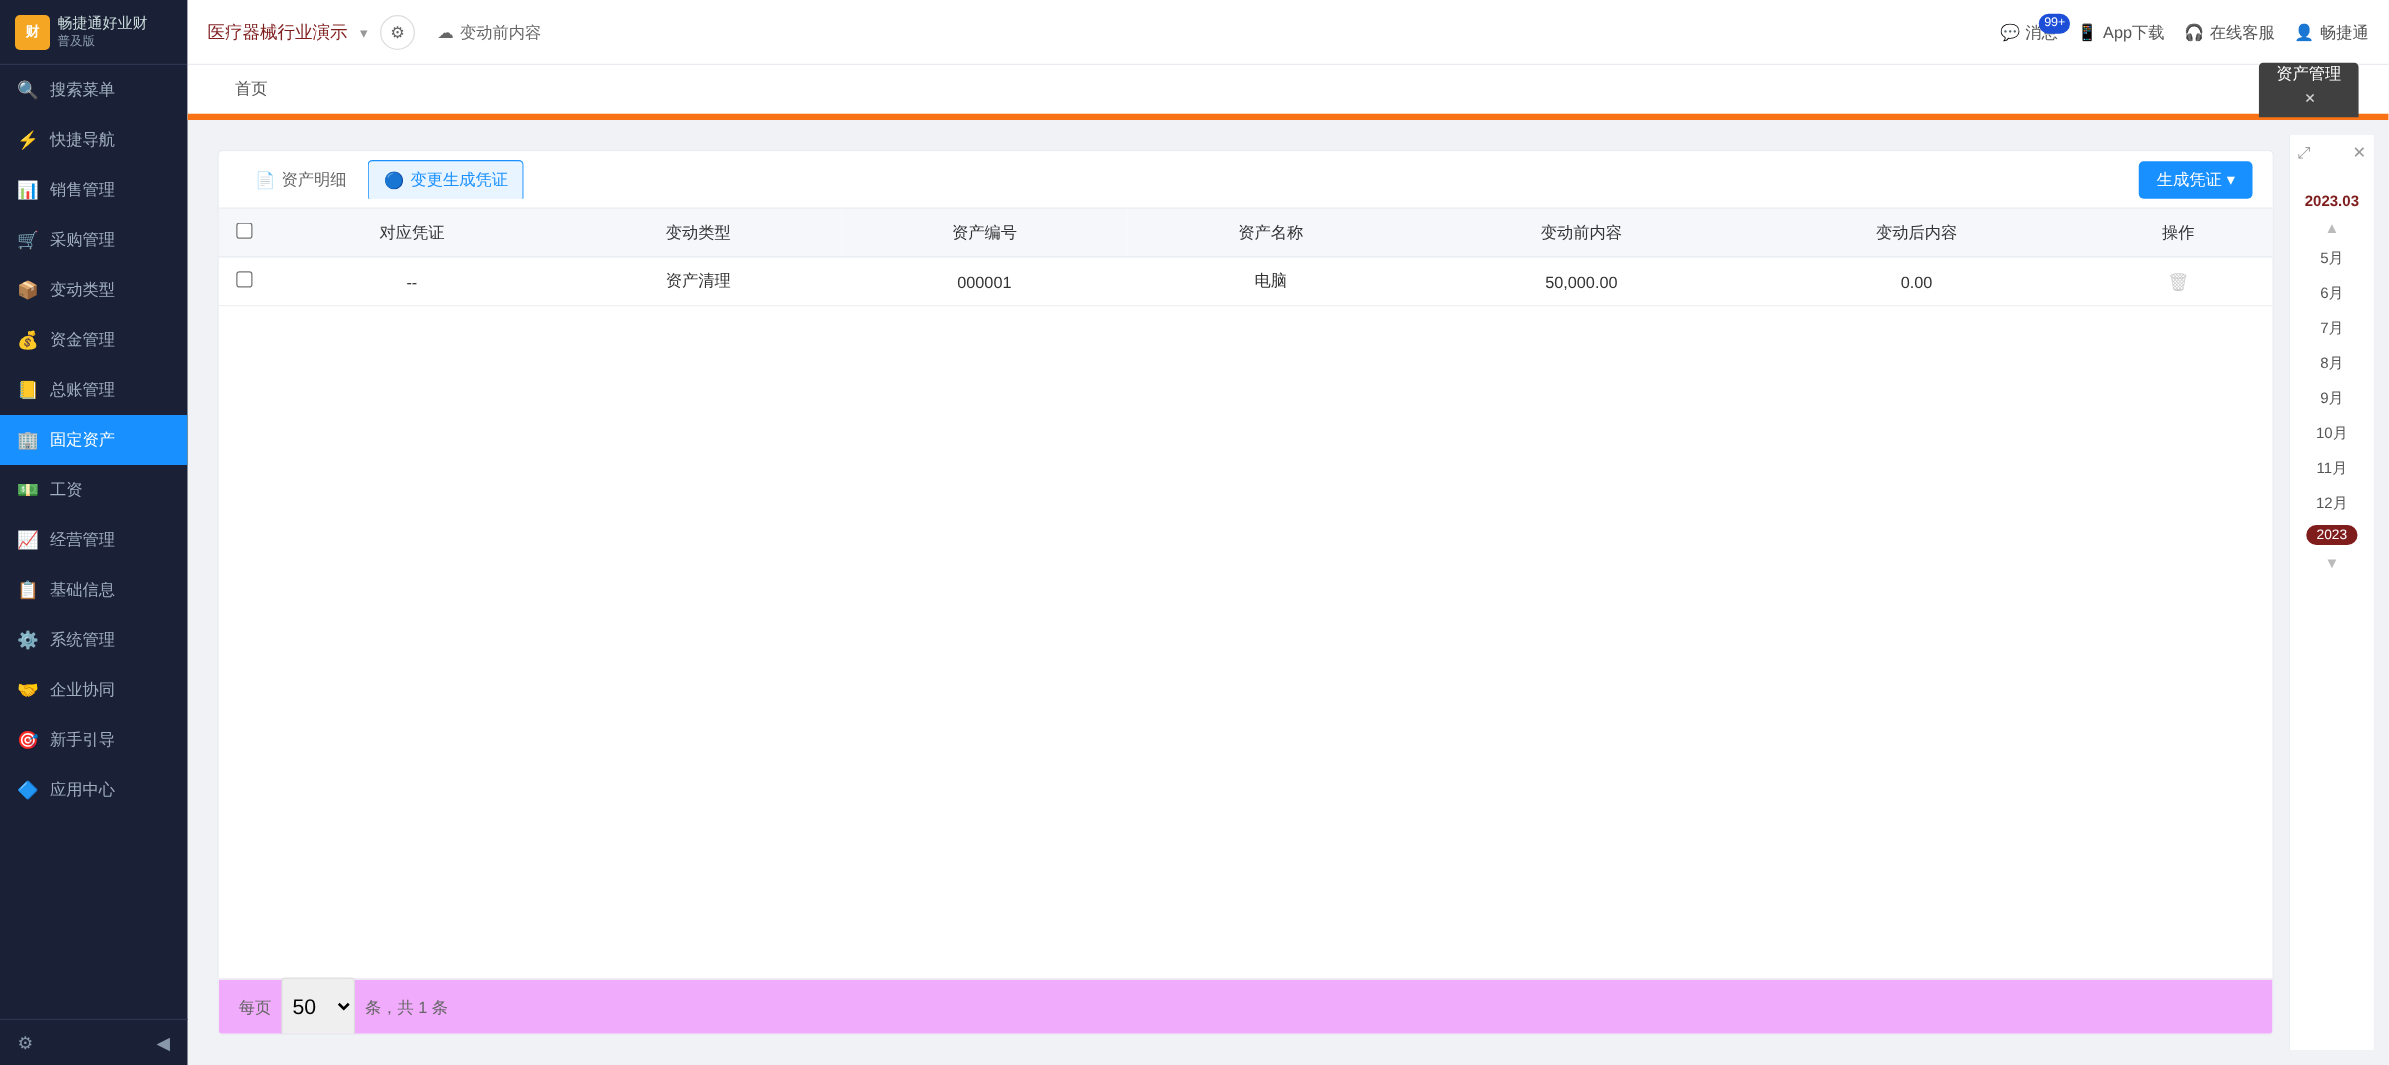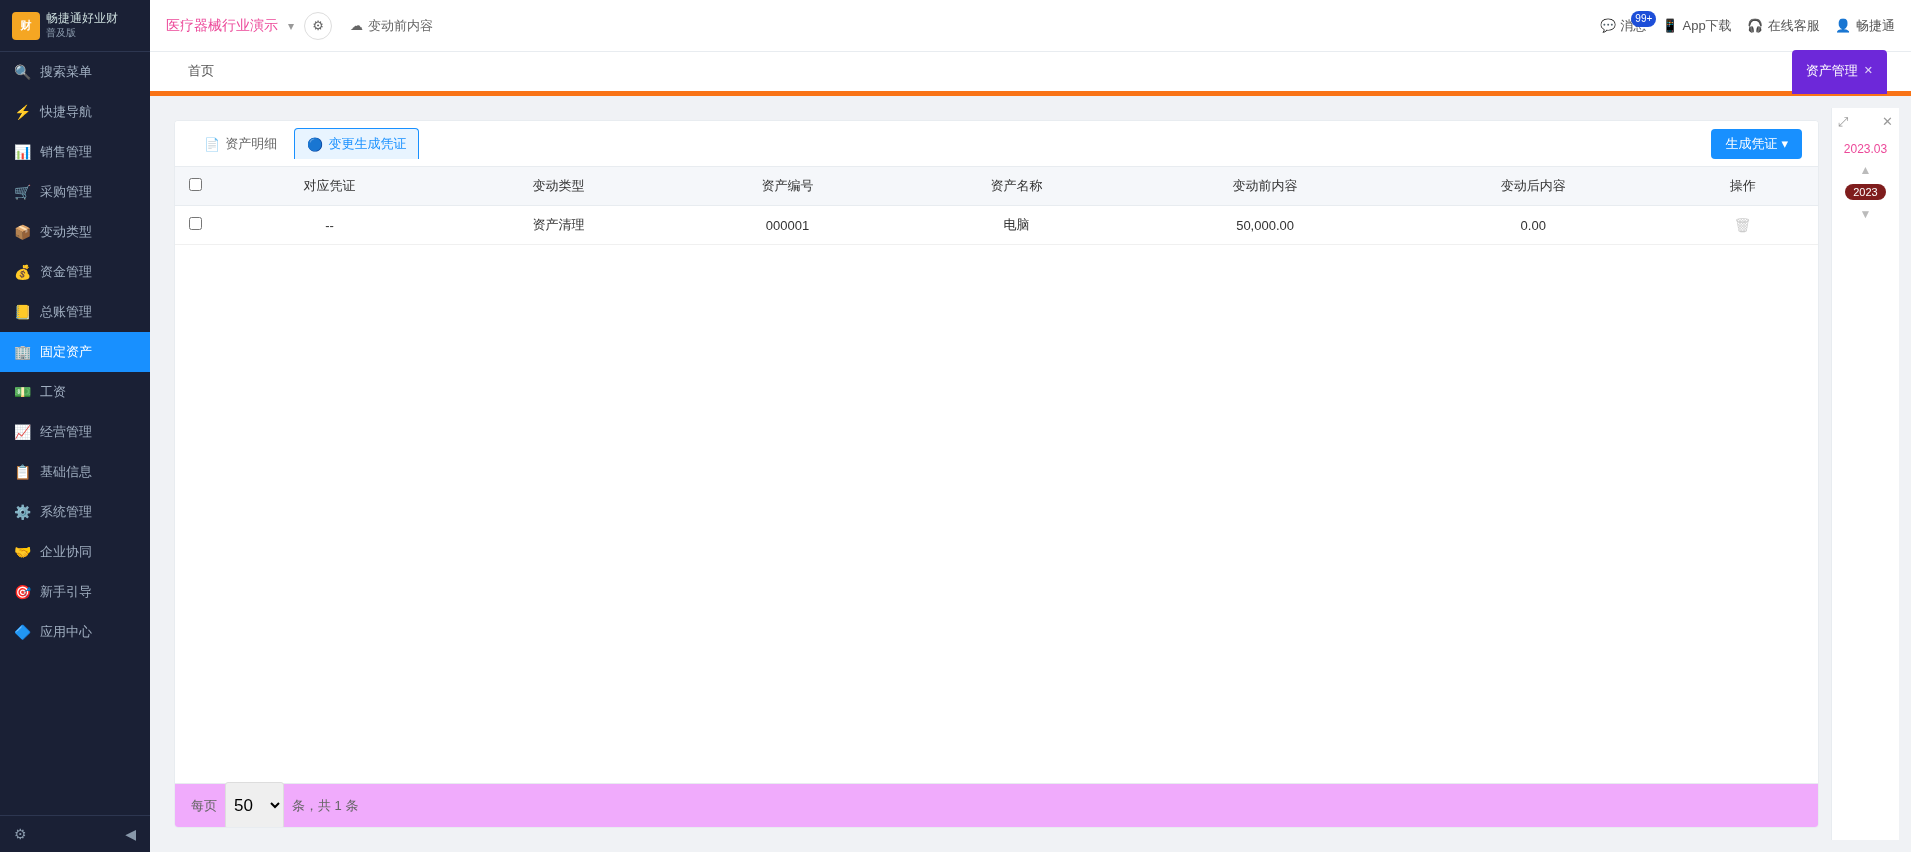--- a/index.html
+++ b/index.html
@@ -61,21 +61,21 @@
       height: 52px;
       background: #fff;
       border-bottom: 1px solid #e8ecf0;
       display: flex;
       align-items: center;
       padding: 0 16px;
       gap: 10px;
     }
     .topbar-title {
       font-size: 14px;
-      color: #ec4899;
+      color: #7f1d1d;
       font-weight: 500;
     }
     .topbar-arrow { color: #999; font-size: 12px; cursor: pointer; }
     .topbar-gear {
       width: 28px; height: 28px;
       border: 1px solid #ddd;
       border-radius: 50%;
       display: flex; align-items: center; justify-content: center;
       cursor: pointer; color: #666; font-size: 13px;
     }
@@ -118,23 +118,24 @@
     .tab {
       display: flex; align-items: center; gap: 4px;
       padding: 0 14px;
       height: 44px;
       cursor: pointer;
       font-size: 13px;
       color: #555;
       border-bottom: 2px solid transparent;
     }
     .tab.active {
-      background: #6d28d9;
+      background: #404040;
       color: #fff;
       border-radius: 4px 4px 0 0;
+      flex-direction: column;
     }
     .tab-close { font-size: 11px; color: rgba(255,255,255,0.8); margin-left: 2px; }
 
     
     .content {
       flex: 1;
       display: flex;
       overflow: hidden;
       background: #fff;
       margin: 12px;
@@ -258,24 +259,24 @@
       cursor: pointer; color: #999; font-size: 13px;
       background: none; border: none;
     }
     .cal-expand-btn {
       position: absolute;
       top: 6px; left: 6px;
       cursor: pointer; color: #999; font-size: 13px;
       background: none; border: none;
     }
     .cal-year-label {
-      margin-top: 26px;
+      margin-top: 38px;
       font-size: 12px;
-      color: #ec4899;
-      font-weight: 400;
+      color: #7f1d1d;
+      font-weight: 700;
       margin-bottom: 4px;
     }
     .cal-up-arrow, .cal-down-arrow {
       color: #bbb; font-size: 12px; cursor: pointer;
       width: 24px; height: 20px;
       display: flex; align-items: center; justify-content: center;
     }
     .cal-month {
       width: 44px;
       height: 26px;
@@ -486,17 +487,27 @@
         <select class="page-size-select" id="page-size-select"><option value="10">10</option><option value="20">20</option><option value="50" selected="">50</option><option value="100">100</option></select>
         <span class="pagination-label">条，共 1 条</span>
       </div>
     </div>
 
     <div class="calendar-panel" id="calendar-panel">
       <button class="cal-close-btn">✕</button>
       <button class="cal-expand-btn">⤢</button>
       <div class="cal-year-label">2023.03</div>
       <div class="cal-up-arrow">▲</div>
+      <div class="cal-section" id="cal-prev-months">
+          <div class="cal-month">5月</div>
+          <div class="cal-month">6月</div>
+          <div class="cal-month">7月</div>
+          <div class="cal-month">8月</div>
+          <div class="cal-month">9月</div>
+          <div class="cal-month">10月</div>
+          <div class="cal-month">11月</div>
+          <div class="cal-month">12月</div>
+        </div>
       <div class="cal-year-badge">2023</div>
       <div class="cal-down-arrow">▼</div>
     </div>
   </div>
 </div>
 
 </body></html>

